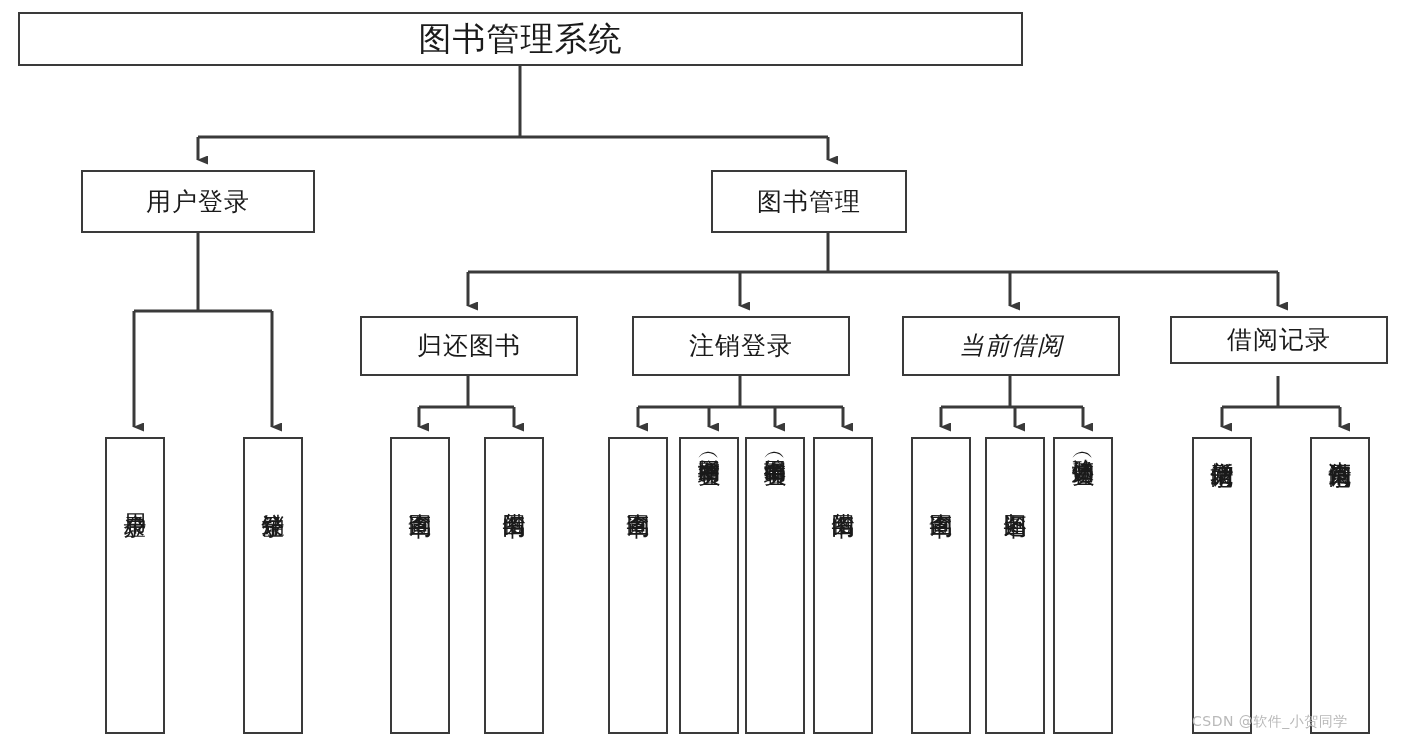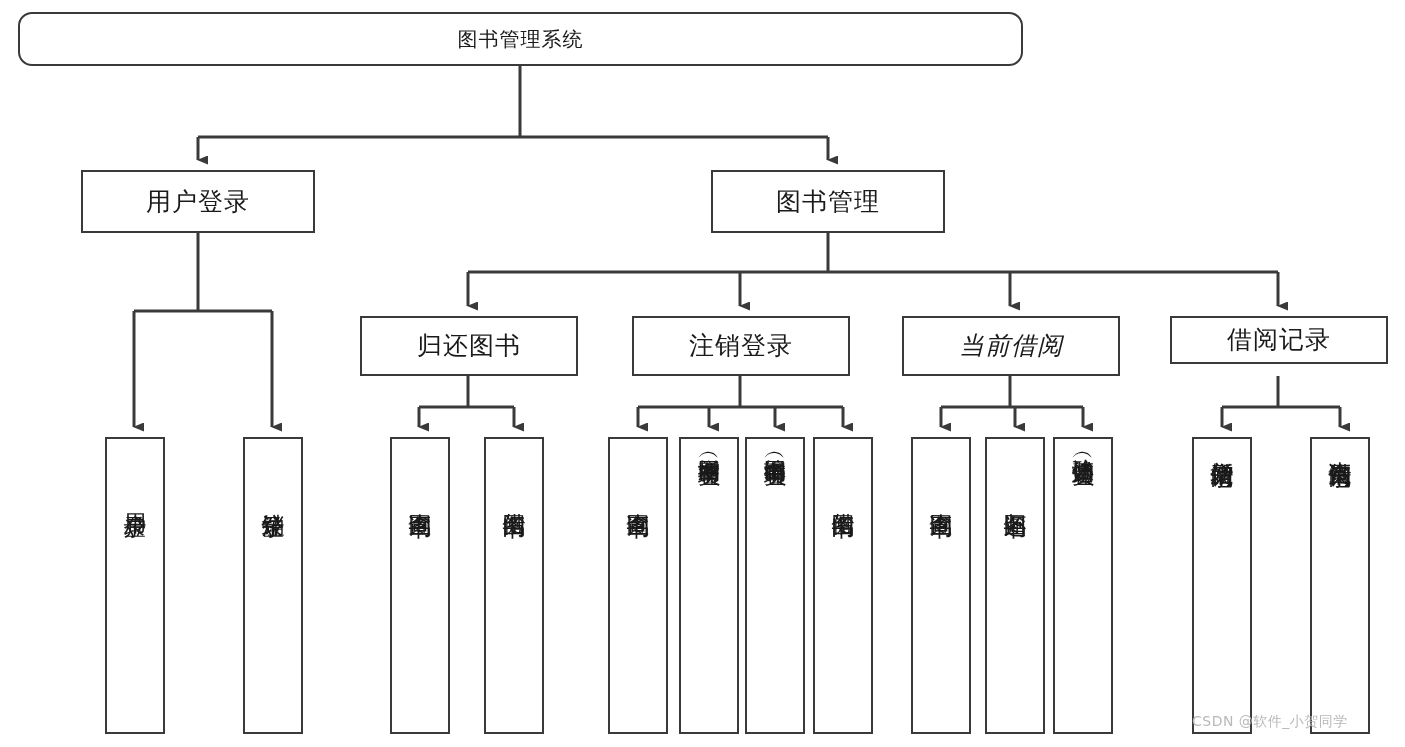--- a/index.html
+++ b/index.html
@@ -35,22 +35,21 @@
     align-items: center;
     justify-content: center;
     color: #1a1a1a;
   }
   .node.horiz {
     font-size: 25px;
     letter-spacing: 1px;
     line-height: 1.2;
   }
   .node.root {
-    font-size: 20px;
-    border-radius: 14px;
+    font-size: 33px;
   }
   .node.leaf {
     align-items: flex-start;
     justify-content: center;
     padding-top: 4px;
   }
   .node.leaf .vlabel {
     writing-mode: vertical-rl;
     text-orientation: upright;
     font-size: 23px;
@@ -130,21 +129,21 @@
       <path d="M 1278,376 L 1278,407"></path>
       <path d="M 1222,407 L 1340,407"></path>
       <path d="M 1222,407 L 1222,427" marker-end="url(#arrowhead)"></path>
       <path d="M 1340,407 L 1340,427" marker-end="url(#arrowhead)"></path>
     </g>
   </svg>
 
   <div class="node horiz root" style="left: 18px; top: 12px; width: 1005px; height: 54px;">图书管理系统</div>
 
   <div class="node horiz" style="left: 81px; top: 170px; width: 234px; height: 63px;">用户登录</div>
-  <div class="node horiz" style="left: 711px; top: 170px; width: 234px; height: 63px;">图书管理</div>
+  <div class="node horiz" style="left: 711px; top: 170px; width: 196px; height: 63px;">图书管理</div>
 
   <div class="node horiz" style="left: 360px; top: 316px; width: 218px; height: 60px;">归还图书</div>
   <div class="node horiz" style="left: 632px; top: 316px; width: 218px; height: 60px;">注销登录</div>
   <div class="node horiz" style="left: 902px; top: 316px; width: 218px; height: 60px; font-style: italic;">当前借阅</div>
   <div class="node horiz" style="left: 1170px; top: 316px; width: 218px; height: 48px;">借阅记录</div>
 
   <div class="node leaf mid" style="left: 105px; top: 437px; width: 60px; height: 297px;">
     <span class="vlabel">用户登录</span>
   </div>
   <div class="node leaf mid" style="left: 243px; top: 437px; width: 60px; height: 297px;">

